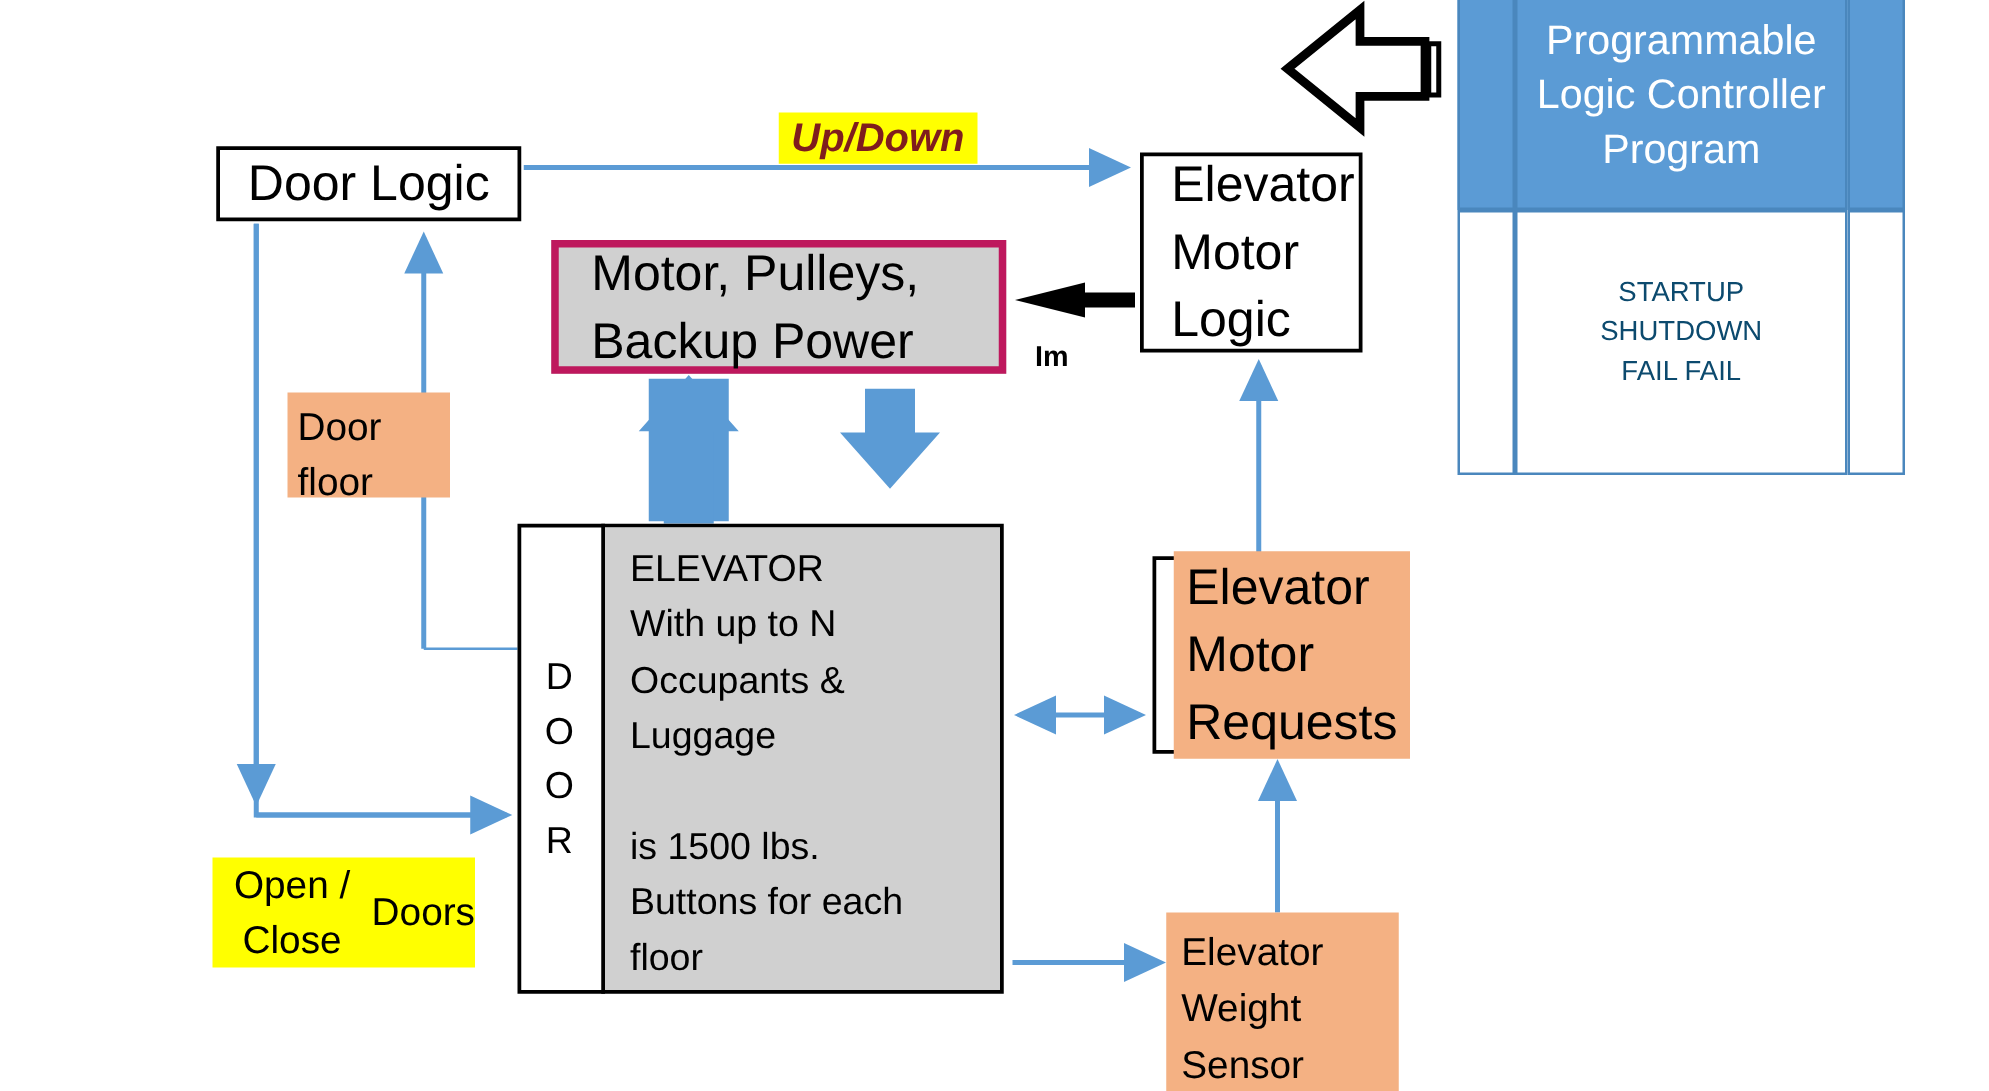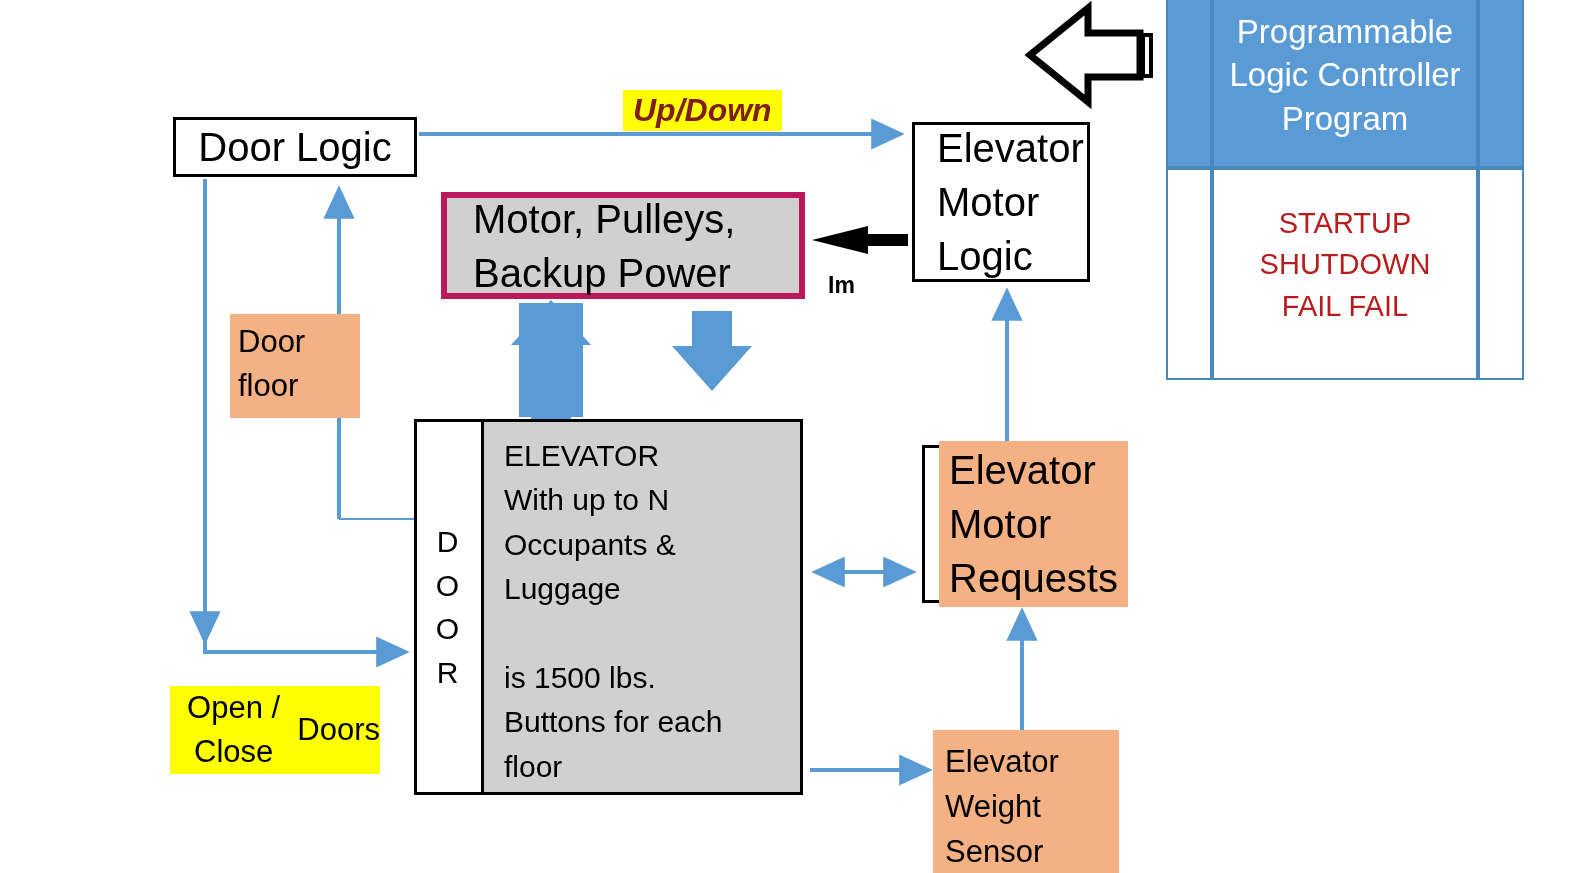--- a/index.html
+++ b/index.html
@@ -98,21 +98,21 @@
     font-size: 31px;
     line-height: 1.45;
     padding-left: 12px;
     padding-top: 10px;
     box-sizing: border-box;
     color: #000;
   }
   
   #door-status {
     position: absolute;
-    left: 230px; top: 314px; width: 130px; height: 104px;
+    left: 230px; top: 314px; width: 130px; height: 84px;
     background: #f4b183;
     font-size: 31px; line-height: 1.42;
     padding-left: 8px; padding-top: 6px;
     box-sizing: border-box;
     color: #000;
   }
   
   #up-down {
     position: absolute;
     left: 623px; top: 90px;
@@ -160,22 +160,22 @@
   #plc-title {
     display: flex; align-items: center; justify-content: center;
     text-align: center;
     color: #ffffff;
     font-size: 33px;
     line-height: 1.32;
   }
   #plc-states {
     display: flex; align-items: center; justify-content: center;
     text-align: center;
-    color: #b91c1c;
-    font-size: 29px;
+    color: #0c4a6e;
+    font-size: 22px;
     line-height: 1.42;
     padding-bottom: 18px;
   }
   svg.overlay {
     position: absolute;
     left: 0; top: 0;
     width: 1591px; height: 873px;
     pointer-events: none;
   }
 </style>

